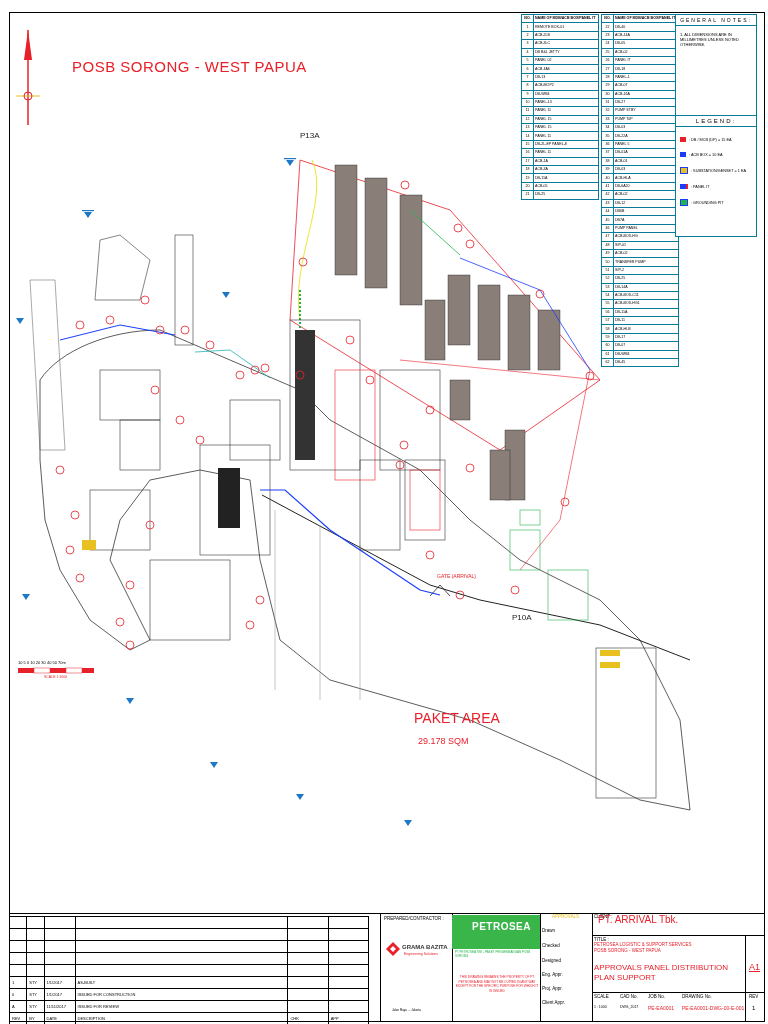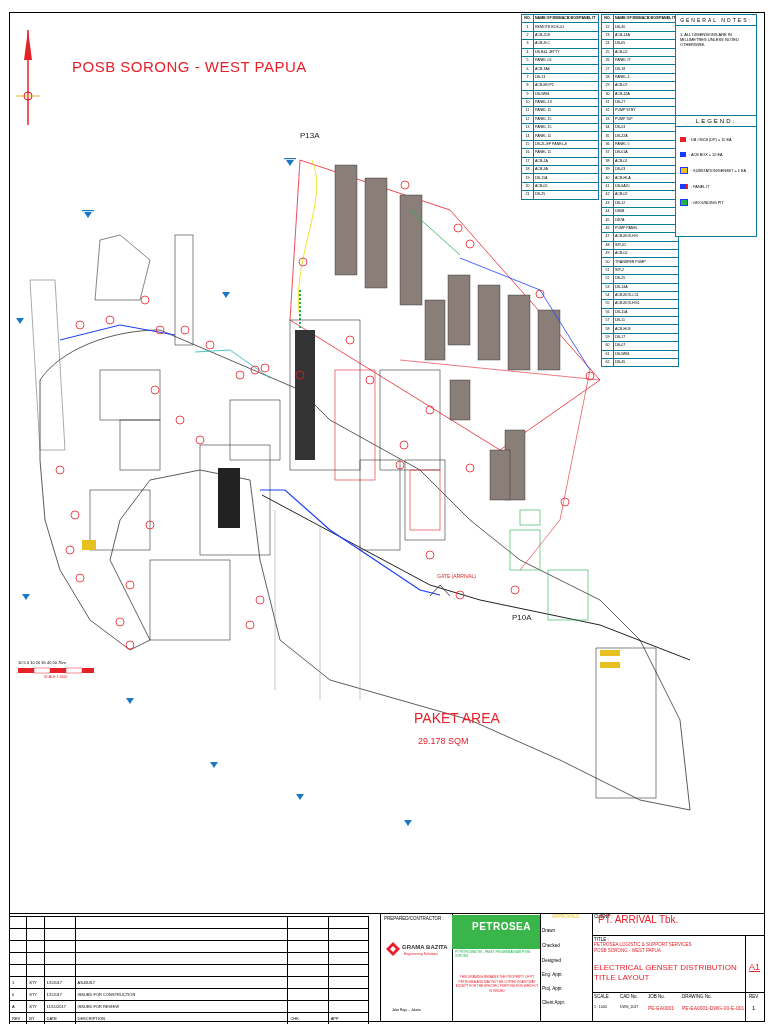--- a/index.html
+++ b/index.html
@@ -602,22 +602,22 @@
 <div class="tb-label" style="left:542px;top:1000px;">Client Appr.</div>
 
 <div class="tb-label" style="left:594px;top:914px;">CLIENT :</div>
 <div class="client-name">PT. ARRIVAL Tbk.</div>
 <div class="tb-label" style="left:594px;top:937px;">TITLE :</div>
 <div class="proj-red">
   <div>PETROSEA LOGISTIC &amp; SUPPORT SERVICES</div>
   <div>POSB SORONG - WEST PAPUA</div>
 </div>
 <div class="dwg-title">
-  <div>ELECTRICAL GENSET DISTRIBUTION</div>
-  <div>TITLE LAYOUT</div>
+  <div>APPROVALS PANEL DISTRIBUTION</div>
+  <div>PLAN SUPPORT</div>
 </div>
 <div class="a1">A1</div>
 
 <div class="tb-label" style="left:594px;top:994px;">SCALE</div>
 <div class="tb-label" style="left:594px;top:1005px;font-size:3.5px;">1 : 1000</div>
 <div class="tb-label" style="left:620px;top:994px;">CAD No.</div>
 <div class="tb-label" style="left:620px;top:1005px;font-size:3.5px;">DWG_2017</div>
 <div class="tb-label" style="left:648px;top:994px;">JOB No.</div>
 <div class="tb-label" style="left:648px;top:1005px;font-size:5px;color:#e8202a;">PE-EA0001</div>
 <div class="tb-label" style="left:682px;top:994px;">DRAWING No.</div>

